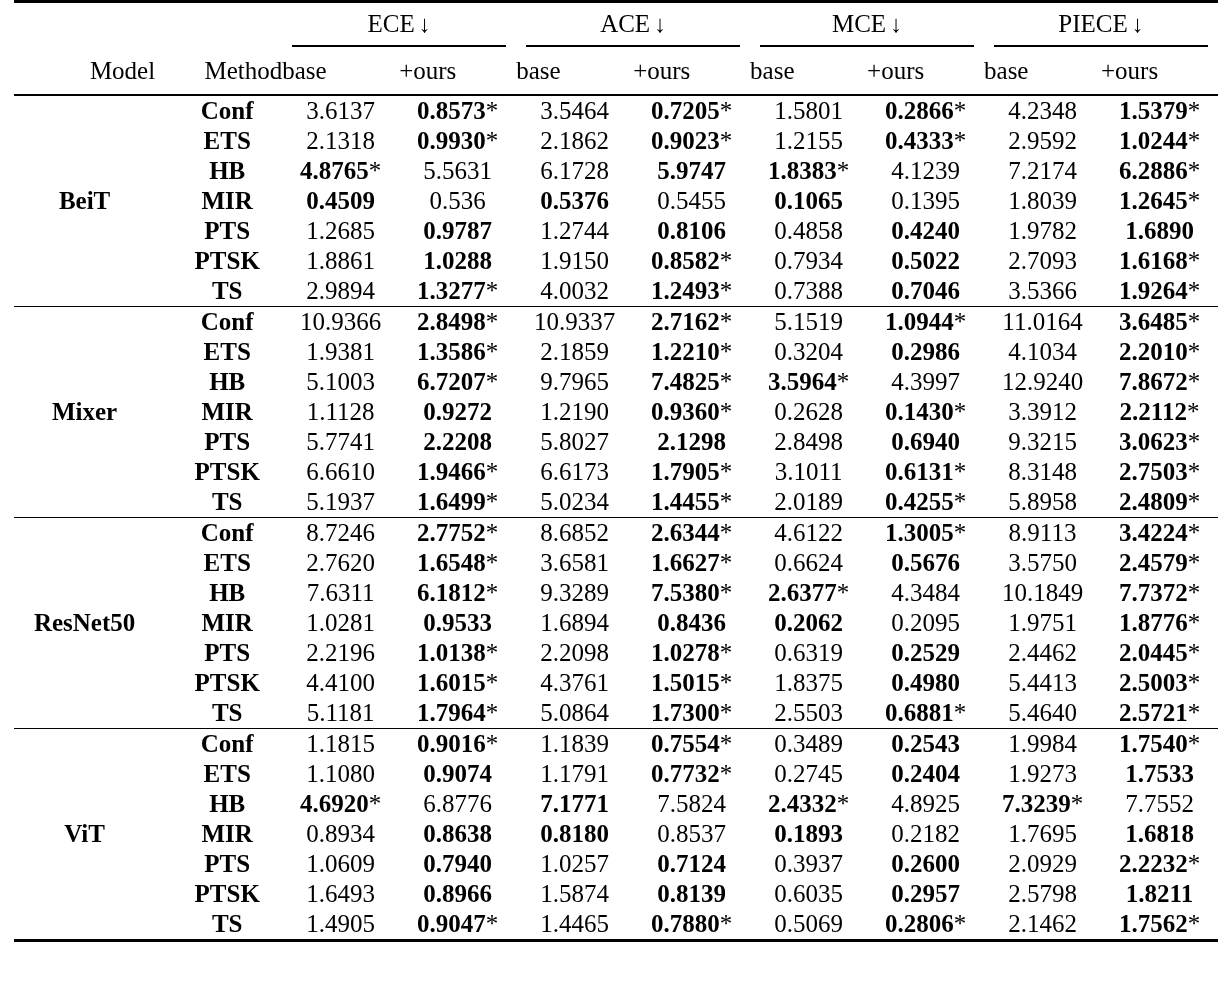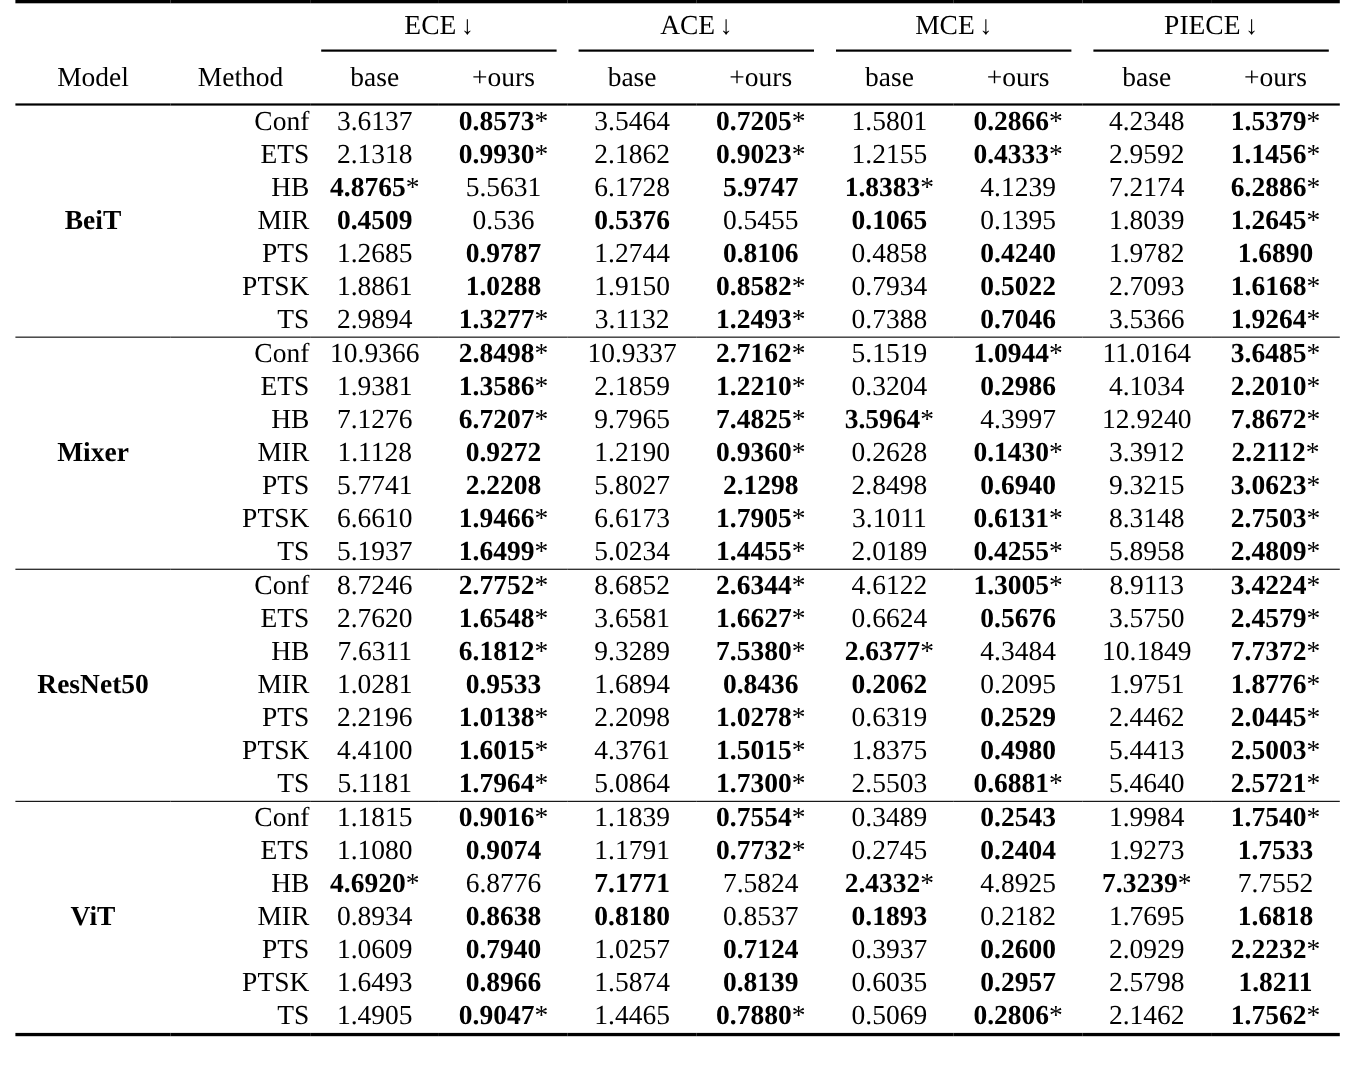--- a/index.html
+++ b/index.html
@@ -51,42 +51,43 @@
   }
   th.group-head .cm-line {
     display: block;
     height: 1.6px;
     background: #000;
     margin: 7px 10px 0 10px;
   }
   th.spacer { padding: 0; }
 
   th.subhead {
-    text-align: center;
+    text-align: left;
     padding: 7px 0 9px 0;
     white-space: nowrap;
   }
   th.rowhead {
-    text-align: center;
+    text-align: right;
     vertical-align: bottom;
     padding: 0 0 9px 0;
     white-space: nowrap;
   }
 
   
   td.model-cell {
     text-align: center;
     vertical-align: middle;
     white-space: nowrap;
     font-weight: bold;
   }
   td.method-cell {
-    text-align: right;
+    text-align: center;
     padding-left: 18px;
     white-space: nowrap;
+    font-weight: bold;
   }
   td.val {
     text-align: center;
     white-space: nowrap;
     padding: 0;
   }
 
   .b { font-weight: bold; }
   .star { font-weight: normal; }
   .arrow { font-size: 24px; padding-left: 4px; }
@@ -158,21 +159,21 @@
         </tr>
         <tr class="datarow">
           <td class="method-cell">ETS</td>
           <td class="val"><span>2.1318</span></td>
           <td class="val"><span class="b">0.9930</span><span class="star">*</span></td>
           <td class="val"><span>2.1862</span></td>
           <td class="val"><span class="b">0.9023</span><span class="star">*</span></td>
           <td class="val"><span>1.2155</span></td>
           <td class="val"><span class="b">0.4333</span><span class="star">*</span></td>
           <td class="val"><span>2.9592</span></td>
-          <td class="val"><span class="b">1.1456</span><span class="star">*</span></td>
+          <td class="val"><span class="b">1.0244</span><span class="star">*</span></td>
         </tr>
         <tr class="datarow">
           <td class="method-cell">HB</td>
           <td class="val"><span class="b">4.8765</span><span class="star">*</span></td>
           <td class="val"><span>5.5631</span></td>
           <td class="val"><span>6.1728</span></td>
           <td class="val"><span class="b">5.9747</span></td>
           <td class="val"><span class="b">1.8383</span><span class="star">*</span></td>
           <td class="val"><span>4.1239</span></td>
           <td class="val"><span>7.2174</span></td>
@@ -208,21 +209,21 @@
           <td class="val"><span class="b">0.8582</span><span class="star">*</span></td>
           <td class="val"><span>0.7934</span></td>
           <td class="val"><span class="b">0.5022</span></td>
           <td class="val"><span>2.7093</span></td>
           <td class="val"><span class="b">1.6168</span><span class="star">*</span></td>
         </tr>
         <tr class="datarow">
           <td class="method-cell">TS</td>
           <td class="val"><span>2.9894</span></td>
           <td class="val"><span class="b">1.3277</span><span class="star">*</span></td>
-          <td class="val"><span>3.1132</span></td>
+          <td class="val"><span>4.0032</span></td>
           <td class="val"><span class="b">1.2493</span><span class="star">*</span></td>
           <td class="val"><span>0.7388</span></td>
           <td class="val"><span class="b">0.7046</span></td>
           <td class="val"><span>3.5366</span></td>
           <td class="val"><span class="b">1.9264</span><span class="star">*</span></td>
         </tr>
         <tr class="sectrule">
           <td colspan="10"></td>
         </tr>
         <tr class="datarow">
@@ -243,21 +244,21 @@
           <td class="val"><span class="b">1.3586</span><span class="star">*</span></td>
           <td class="val"><span>2.1859</span></td>
           <td class="val"><span class="b">1.2210</span><span class="star">*</span></td>
           <td class="val"><span>0.3204</span></td>
           <td class="val"><span class="b">0.2986</span></td>
           <td class="val"><span>4.1034</span></td>
           <td class="val"><span class="b">2.2010</span><span class="star">*</span></td>
         </tr>
         <tr class="datarow">
           <td class="method-cell">HB</td>
-          <td class="val"><span>7.1276</span></td>
+          <td class="val"><span>5.1003</span></td>
           <td class="val"><span class="b">6.7207</span><span class="star">*</span></td>
           <td class="val"><span>9.7965</span></td>
           <td class="val"><span class="b">7.4825</span><span class="star">*</span></td>
           <td class="val"><span class="b">3.5964</span><span class="star">*</span></td>
           <td class="val"><span>4.3997</span></td>
           <td class="val"><span>12.9240</span></td>
           <td class="val"><span class="b">7.8672</span><span class="star">*</span></td>
         </tr>
         <tr class="datarow">
           <td class="method-cell">MIR</td>

